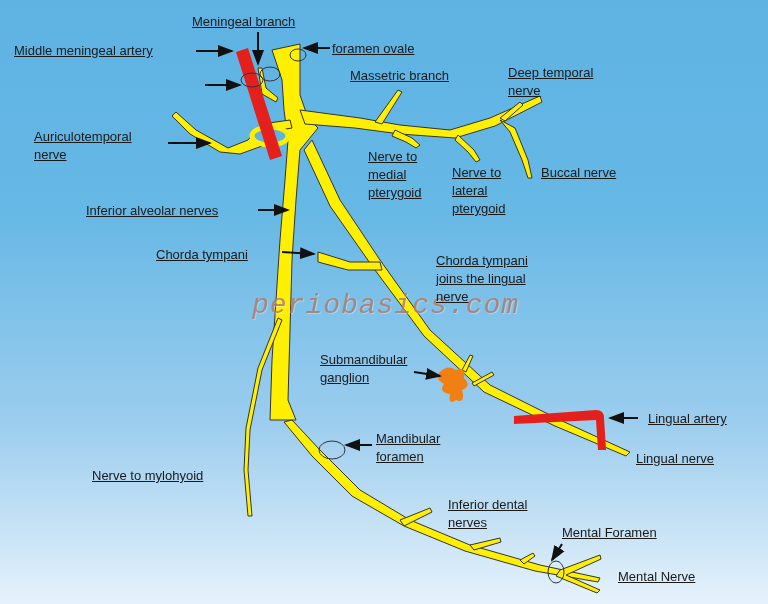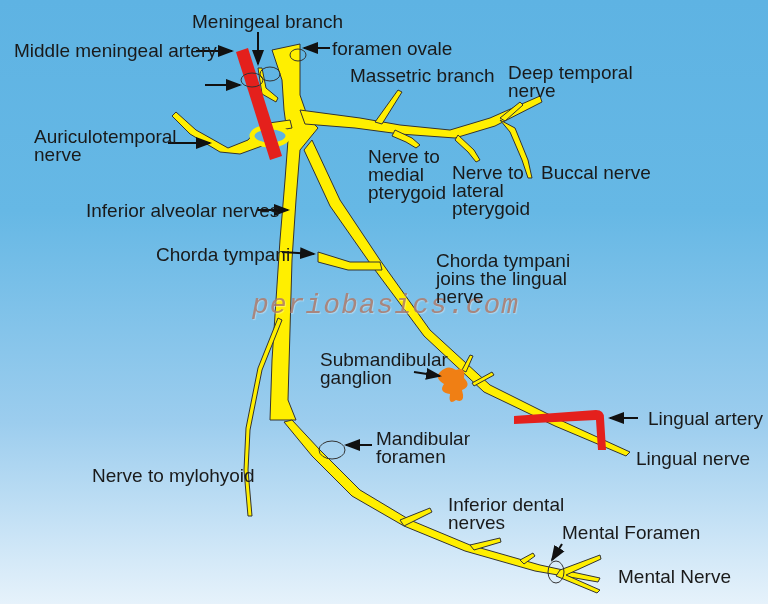--- a/index.html
+++ b/index.html
@@ -1,20 +1,20 @@
 <!DOCTYPE html>
 <html><head>
 <meta charset="utf-8">
 <style>
   html, body { margin:0; padding:0; }
   body { width:768px; height:604px; overflow:hidden; font-family:"Liberation Sans", "DejaVu Sans", sans-serif; }
   #stage { position:relative; width:768px; height:604px;
     background: linear-gradient(to bottom, #5eb3e3 0%, #66b8e5 35%, #9ccdee 70%, #e6f2fb 100%); }
   svg { position:absolute; left:0; top:0; }
-  .lbl { position:absolute; font-size:19px; color:#1a1a1a; line-height:18px; white-space:nowrap; }
+  .lbl { position:absolute; font-size:13px; color:#1a1a1a; line-height:18px; white-space:nowrap;text-decoration:underline; }
   .c { text-align:left; }
   .wm { position:absolute; left:252px; top:290px; font-family:Liberation Mono, monospace; font-style:italic; font-size:28px; color:#b07c6c; opacity:.85; letter-spacing:1px; text-shadow:1px 1px 1px #fff6; }
 </style>
 </head>
 <body>
 
 <div id="stage">
 <svg width="768" height="604" viewBox="0 0 768 604">
   <defs>
     <marker id="ah" markerWidth="8" markerHeight="8" refX="7" refY="4" orient="auto">

